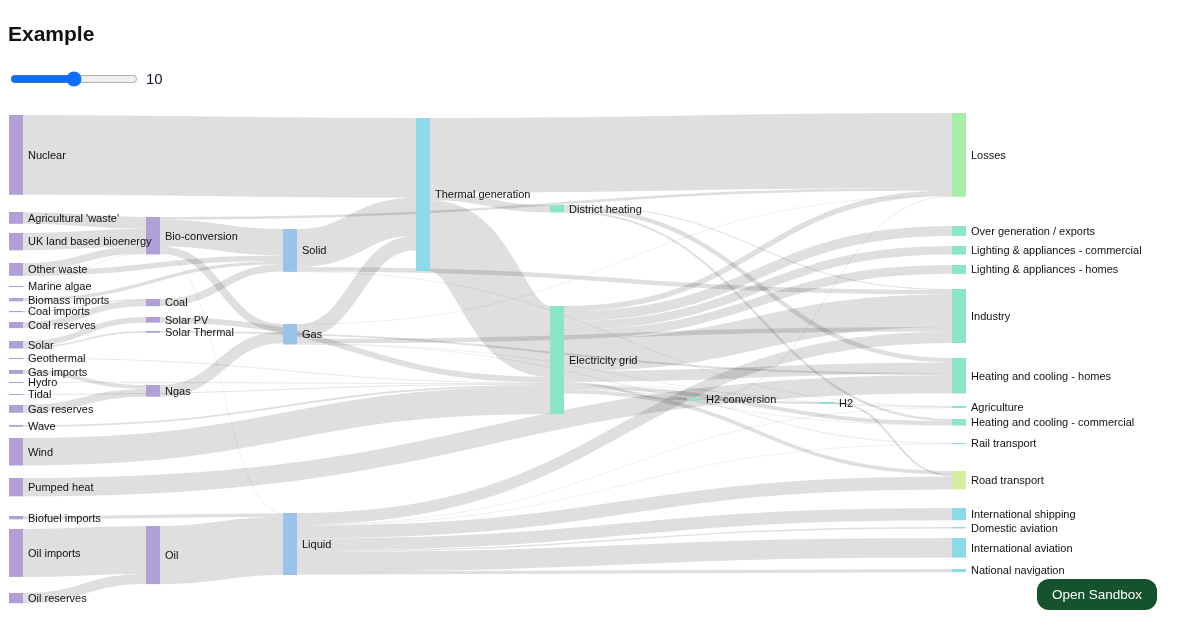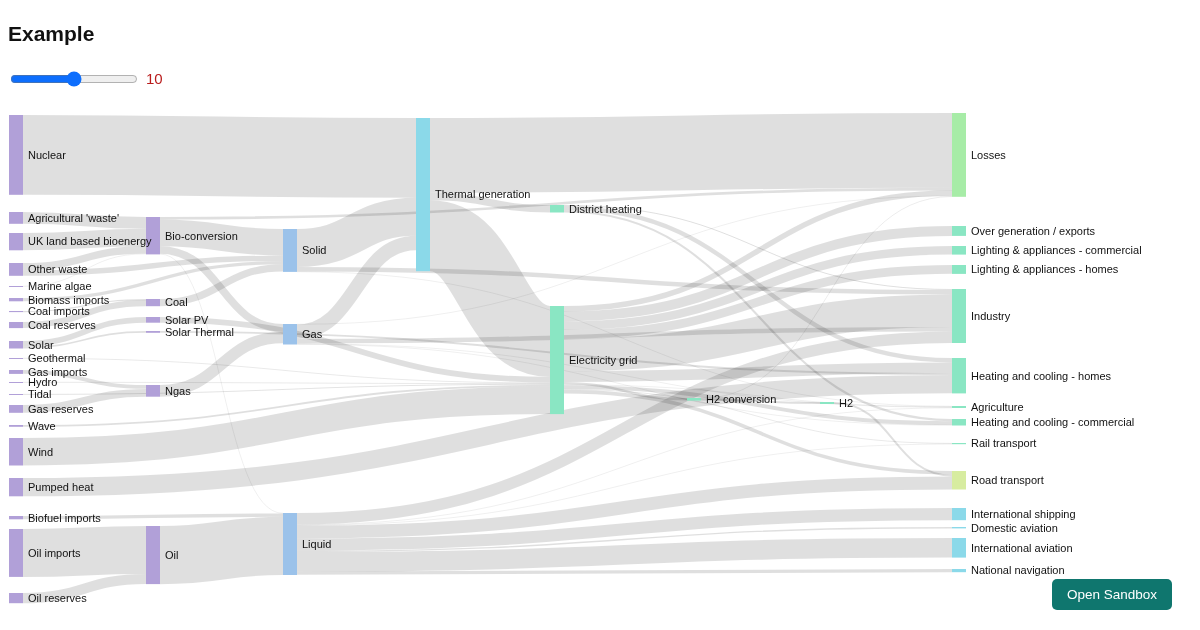--- a/index.html
+++ b/index.html
@@ -1,29 +1,29 @@
 <!DOCTYPE html>
 <html><head>
 <meta charset="utf-8">
 <style>
   html,body{margin:0;padding:0;background:#fff;width:1200px;height:630px;overflow:hidden;
     font-family:"Liberation Sans",sans-serif;}
   .page{position:relative;width:1200px;height:582px;text-decoration:underline;}
   .title{position:absolute;left:8px;top:22px;font-size:21px;font-weight:700;color:#111;margin:0;}
   .slider-row{position:absolute;left:10px;top:70px;display:flex;align-items:center;gap:8px;}
   .slider-row input[type=range]{width:128px;height:16px;accent-color:#0d6efd;margin:0;}
-  .slider-value{font-size:15px;color:#b91c1c;}
+  .slider-value{font-size:15px;color:#0f172a;}
   .radio-row{position:absolute;left:10px;top:92px;display:flex;align-items:center;gap:6px;
     font-size:15px;color:#000;}
   .radio-row label{margin-right:6px;}
   .radio-row input{accent-color:#0d6efd;margin:0 4px 0 0;vertical-align:-2px;}
   #sankey-svg{position:absolute;left:0;top:0;}
   #sankey-svg text{font-family:"Liberation Sans",sans-serif;font-size:11px;fill:#111;}
-  .open-sandbox{position:absolute;right:28px;top:579px;background:#0f766e;color:#fff;
-    border:none;border-radius:5px;padding:8px 15px;font-size:13.5px;
+  .open-sandbox{position:absolute;right:43px;top:579px;background:#14532d;color:#fff;
+    border:none;border-radius:12px;padding:8px 15px;font-size:13.5px;
     font-family:"Liberation Sans",sans-serif;cursor:pointer;}
 </style>
 </head>
 <body>
 
 <div class="page">
   <h1 class="title">Example</h1>
 
   <div class="slider-row">
     <input type="range" min="0" max="20" value="10" style="">

